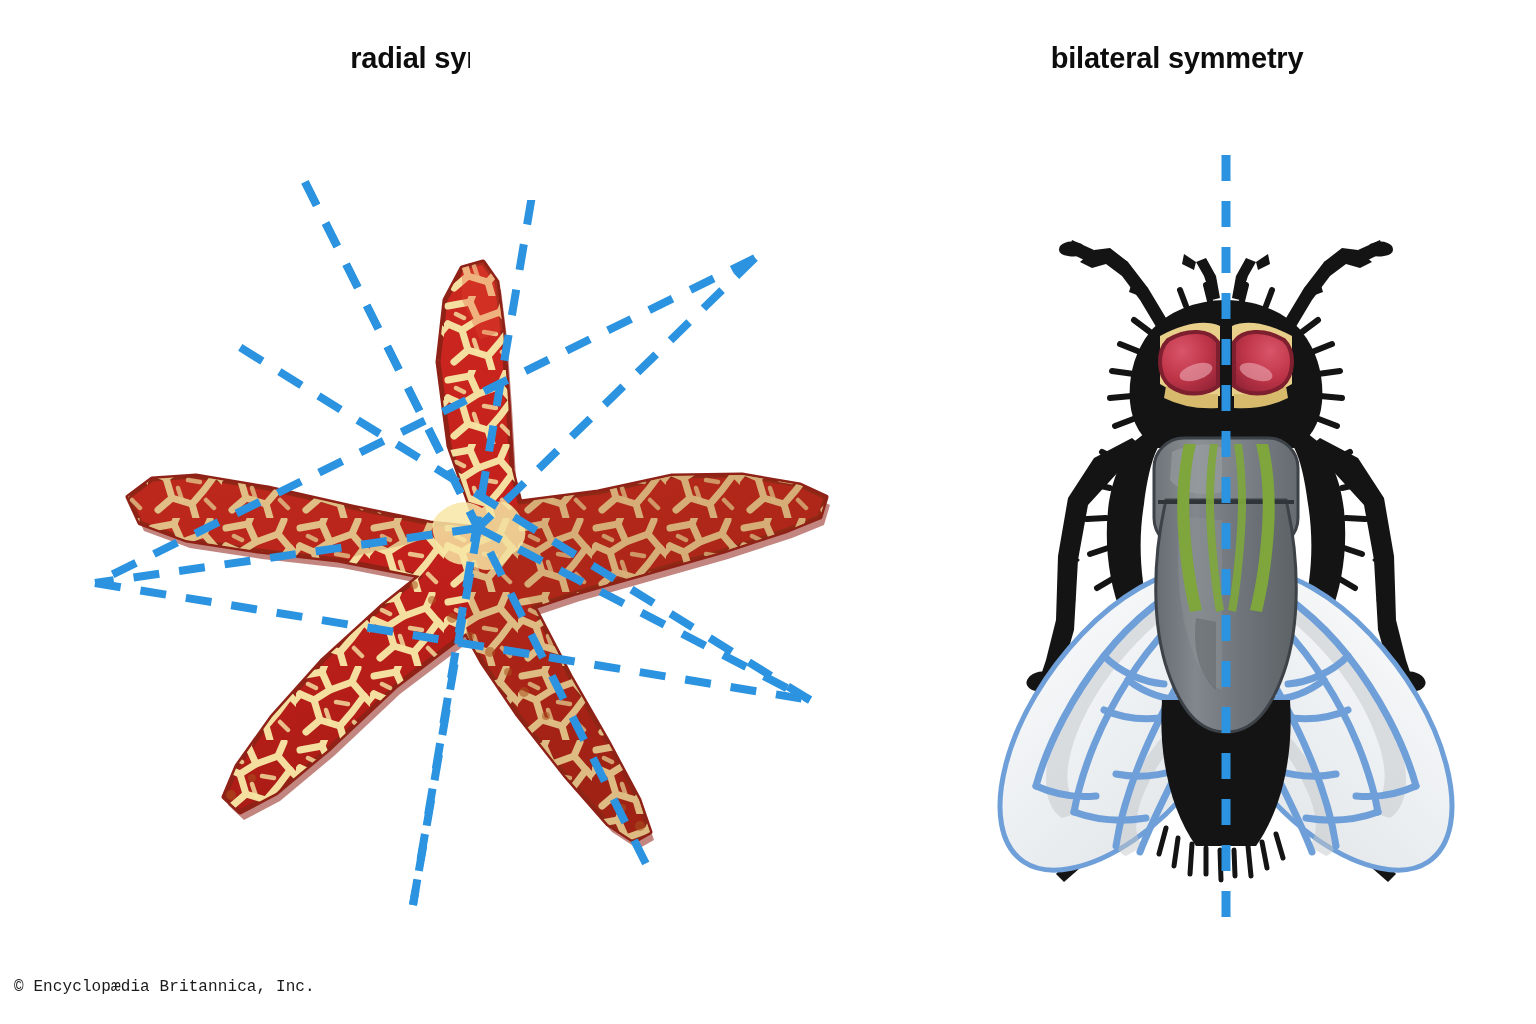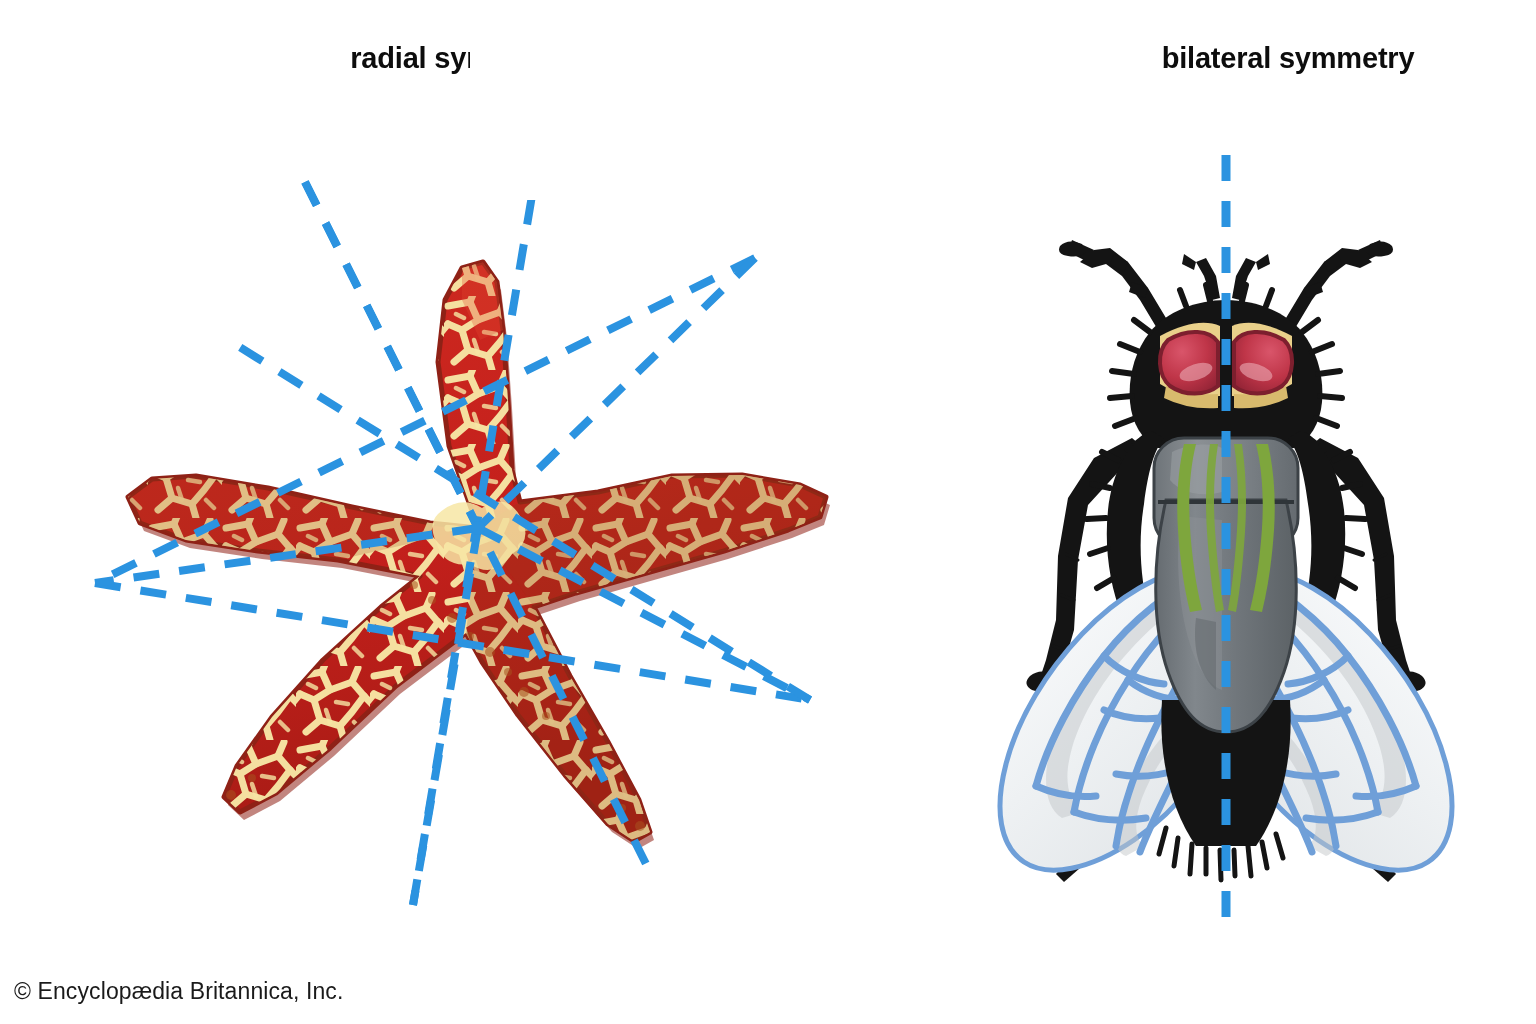--- a/index.html
+++ b/index.html
@@ -23,30 +23,31 @@
     top: 42px;
     font-size: 29px;
     font-weight: bold;
     color: #0d0d0d;
     letter-spacing: -0.2px;
     text-align: center;
     white-space: nowrap;
     transform: translateX(-50%);
   }
   #title-radial { left: 460px; }
-  #title-bilateral { left: 1288px; }
+  #title-bilateral { left: 1177px; }
 
   .credit {
     position: absolute;
     left: 14px;
     top: 978px;
-    font-size: 23px;
+    font-size: 16px;
     color: #1a1a1a;
     white-space: nowrap;
     letter-spacing: 0.1px;
+    font-family: Liberation Mono, monospace;
   }
 
   .figure-svg {
     position: absolute;
     top: 0;
     left: 0;
     width: 1536px;
     height: 1024px;
     pointer-events: none;
   }

